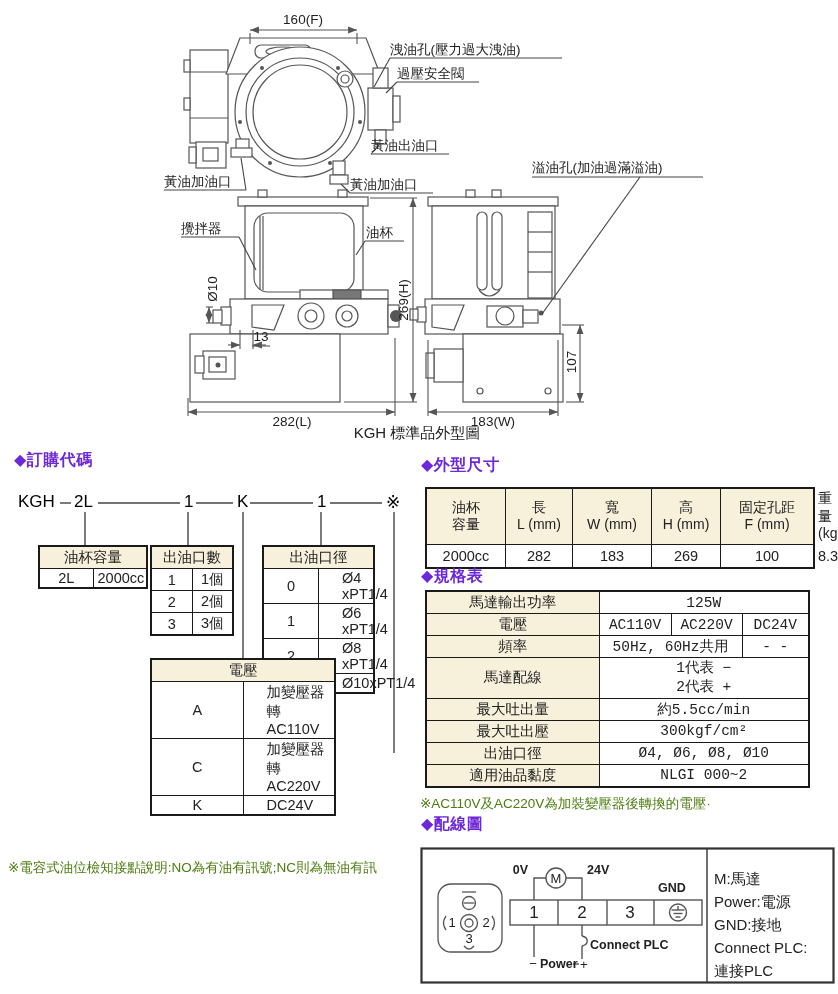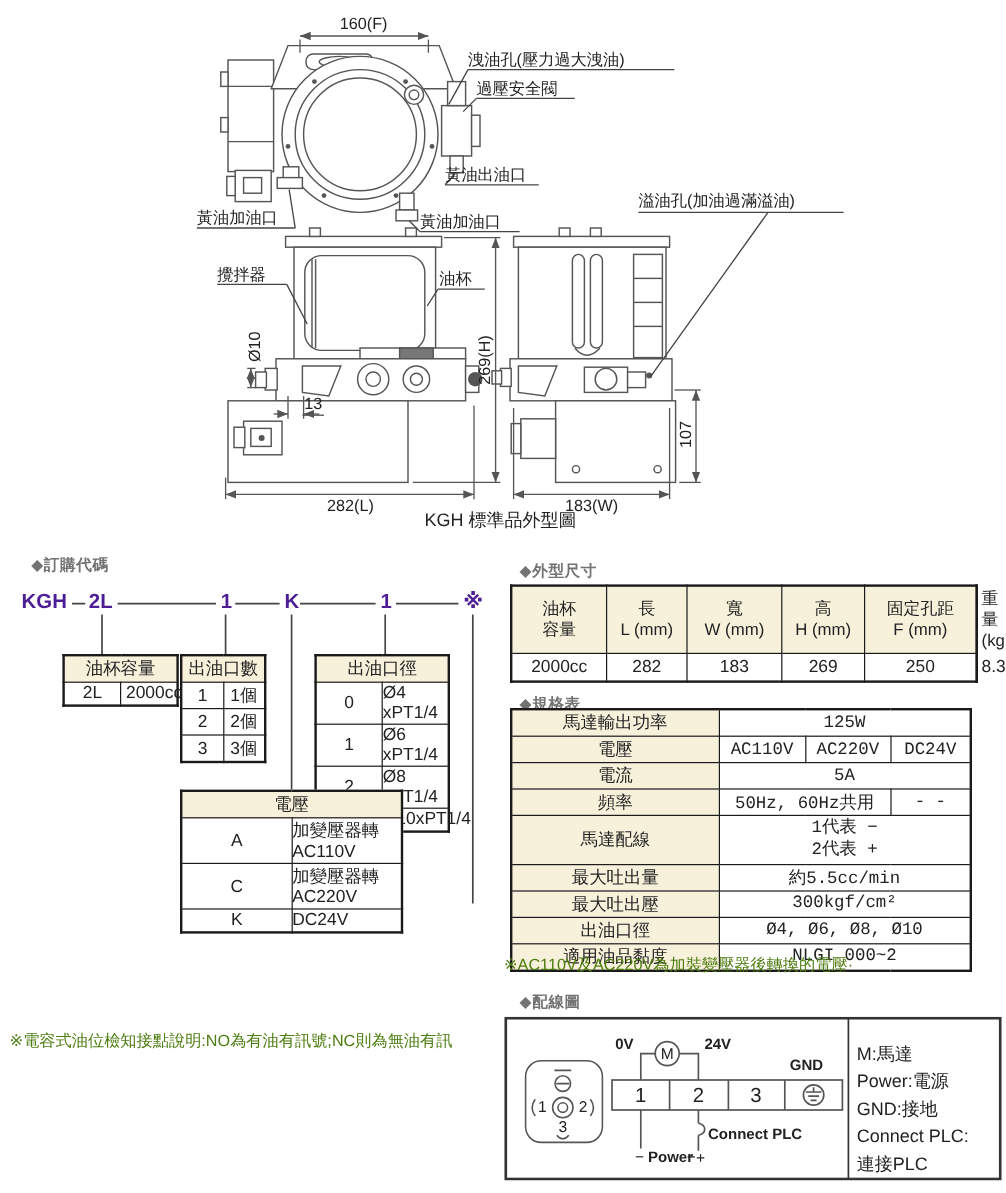--- a/index.html
+++ b/index.html
@@ -1,25 +1,25 @@
 <!DOCTYPE html>
 <html><head>
 <meta charset="utf-8">
 <style>
   html,body{margin:0;padding:0;background:#fff;}
   .page{position:relative;width:838px;height:994px;background:#fff;overflow:hidden;
         font-family:"Liberation Sans","DejaVu Sans",sans-serif;color:#222;}
   .abs{position:absolute;}
-  .heading{position:absolute;margin:12px;font-size:13px;font-weight:700;color:#737373;letter-spacing:.5px;}
-  .code-part{position:absolute;font-size:17px;color:#4c1d95;font-weight:700;}
+  .heading{position:absolute;margin:0;font-size:16px;font-weight:700;color:#6d28d9;letter-spacing:.5px;}
+  .code-part{position:absolute;font-size:17px;color:#000000;font-weight:400;}
   table{border-collapse:collapse;position:absolute;background:#fff;table-layout:fixed;}
   table{border:2.5px solid #1a1a1a;}
   th,td{border:1.4px solid #1a1a1a;font-size:14.5px;padding:1px 4px;text-align:center;color:#222;}
   th{background:#f7f0da;font-weight:400;}
-  .left td.val{text-align:left;padding-left:0;}
+  .left td.val{text-align:left;padding-left:23px;}
   .sp td,.sp th{font-size:13.5px;}
   .pre{white-space:pre-line;line-height:1.3;}
   .dtable th{font-size:14px;line-height:1.25;height:36px;}
   .dtable td{height:20px;}
   .stable th{height:18px;}
   .stable td{height:18px;font-family:Liberation Mono, monospace;}
   .note{position:absolute;font-size:13.5px;color:#4d7c0f;line-height:21px;}
   .legend{position:absolute;font-size:15px;color:#222;}
   .legend div{line-height:23px;}
   svg text{font-family:"Liberation Sans","DejaVu Sans",sans-serif;}
@@ -212,33 +212,33 @@
     </g>
   </svg>
 
   <span class="code-part" style="left:18px;top:492px">KGH</span>
   <span class="code-part" style="left:74px;top:492px">2L</span>
   <span class="code-part" style="left:184px;top:492px">1</span>
   <span class="code-part" style="left:237px;top:492px">K</span>
   <span class="code-part" style="left:317px;top:492px">1</span>
   <span class="code-part" style="left:386px;top:492px">※</span>
 
-  <table class="otable left" style="left:52px;top:545px;width:97px">
+  <table class="otable left" style="left:38px;top:545px;width:110px">
     <tbody>
         <tr>
           <th colspan="2">油杯容量</th>
         </tr>
     <tr>
       <td style="width:30px">2L</td>
       <td>2000cc</td>
     </tr>
   </tbody>
     </table>
 
-  <table class="otable" style="left:150px;top:545px;width:72px">
+  <table class="otable" style="left:150px;top:545px;width:84px">
     <tbody>
         <tr>
           <th colspan="2">出油口數</th>
         </tr>
     <tr>
       <td style="width:28px">1</td>
       <td>1個</td>
         </tr>
     <tr>
       <td>2</td>
@@ -316,21 +316,21 @@
       <th class="pre" style="width:84px">固定孔距
 F (mm)</th>
       <th class="pre">重量
 (kg)</th>
     </tr>
     <tr>
       <td>2000cc</td>
       <td>282</td>
       <td>183</td>
       <td>269</td>
-      <td>250</td>
+      <td>100</td>
       <td>8.34</td>
     </tr>
   </tbody>
     </table>
 
   <h2 class="heading" style="left:421px;top:566px">◆規格表</h2>
 
   <table class="stable" style="left:425px;top:590px;width:383px">
     <colgroup>
         <col style="width:173px">
@@ -341,24 +341,20 @@
     <tbody>
         <tr>
       <th>馬達輸出功率</th>
       <td colspan="3">125W</td>
         </tr>
     <tr>
       <th>電壓</th>
       <td>AC110V</td>
       <td>AC220V</td>
       <td>DC24V</td>
-        </tr>
-    <tr>
-      <th>電流</th>
-      <td colspan="3">5A</td>
         </tr>
     <tr>
       <th>頻率</th>
       <td colspan="2">50Hz, 60Hz共用</td>
       <td>- -</td>
         </tr>
     <tr>
       <th>馬達配線</th>
       <td colspan="3" class="pre">1代表 −
 2代表 +</td>

